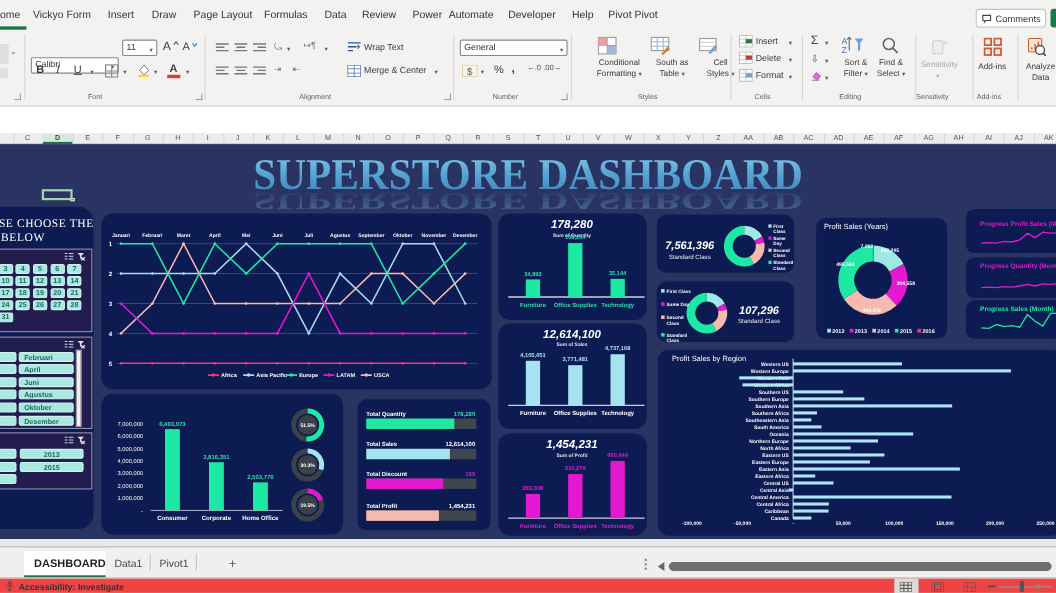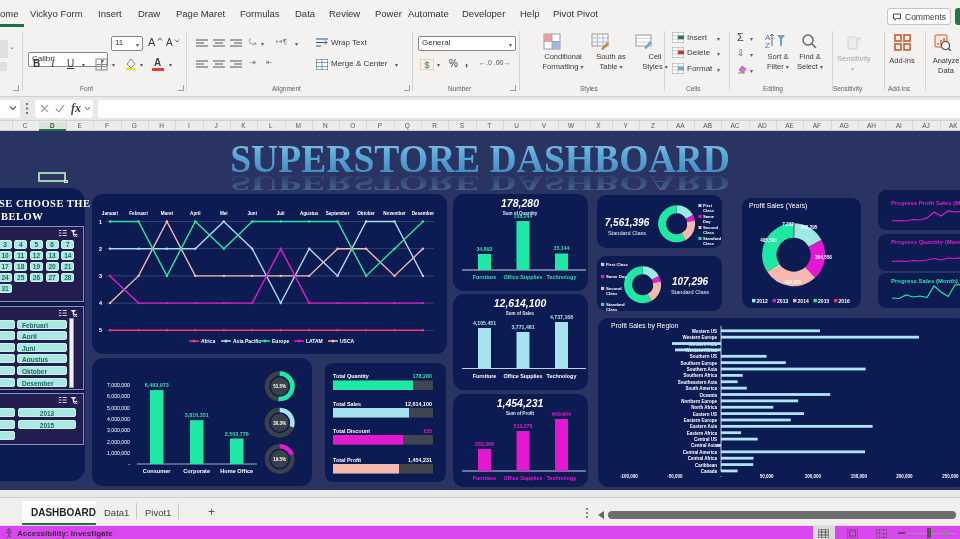--- a/index.html
+++ b/index.html
@@ -18,34 +18,34 @@
 
 #fbar{position:absolute;left:0;top:97px;width:960px;height:24px;background:#e9e8e7;border-bottom:1px solid #d4d2d0}
 
 #colhead{position:absolute;left:0;top:121px;width:960px;height:10px;background:#ececec;border-bottom:1px solid #cfcdcb}
 #colhead .cl{position:absolute;top:1px;font-size:6.5px;color:#555;text-align:center;width:27px}
 #colhead .cb{position:absolute;top:0;width:1px;height:10px;background:#d8d6d4}
 
 #sheet{position:absolute;left:0;top:131px;width:960px;height:366px;background:#2a3463;overflow:hidden}
 #sheet .graybottom{position:absolute;left:0;top:359px;width:960px;height:7px;background:#e9e9e9}
 .panel{position:absolute;background:#0c1b51;border-radius:11px}
-.sltitle{font-family:"Liberation Serif",serif;font-weight:bold;color:#fff;letter-spacing:.5px}
+.sltitle{font-family:"Liberation Serif",serif;font-weight:normal;color:#fff;letter-spacing:.5px}
 .slicerbox{position:absolute;background:#231d4f;border:1px solid #8f8fae}
 .slbtn{position:absolute;background:#a9e9e1;border:1px solid #cdf2ec;border-radius:2px;color:#1d6a61;font-size:6.5px;font-weight:bold;text-align:center;overflow:hidden}
 .slic{position:absolute;width:20px;height:8px}
 svg{display:block}
 </style></head><body>
 <div id="app">
 
 <div id="menubar">
 <div class="tab" style="left:0px">ome</div>
 <div class="tab" style="left:30px">Vickyo Form</div>
 <div class="tab" style="left:98px">Insert</div>
 <div class="tab" style="left:138px">Draw</div>
-<div class="tab" style="left:176px">Page Maret</div>
+<div class="tab" style="left:176px">Page Layout</div>
 <div class="tab" style="left:240px">Formulas</div>
 <div class="tab" style="left:295px">Data</div>
 <div class="tab" style="left:329px">Review</div>
 <div class="tab" style="left:375px">Power</div>
 <div class="tab" style="left:408px">Automate</div>
 <div class="tab" style="left:462px">Developer</div>
 <div class="tab" style="left:520px">Help</div>
 <div class="tab" style="left:553px">Pivot Pivot</div>
 <div class="abs" style="left:0;top:24px;width:24px;height:3px;background:#1e7145"></div>
 <div class="abs" style="left:887px;top:8px;width:64px;height:17px;background:#fff;border:1px solid #c6c4c2;border-radius:3px">
@@ -244,39 +244,20 @@
 <div class="glabel" style="left:888px">Add-ins</div>
 <div class="gsep" style="left:925px"></div>
 <svg class="abs" style="left:934px;top:6px" width="17" height="17" viewBox="0 0 17 17">
         <rect x="1" y="1" width="12" height="12" rx="1" fill="#fde8dc" stroke="#d05a28" stroke-width="1"></rect>
         <path d="M4 9v2M7 6v5M10 4v7" stroke="#d05a28" stroke-width="1.3"></path>
         <circle cx="11.5" cy="11.5" r="4" fill="#fff" stroke="#444" stroke-width="1.2"></circle>
         <path d="M14.5 14.5 17 17" stroke="#444" stroke-width="1.4"></path>
       </svg>
 <div class="abs rtext" style="left:928px;top:28px;width:36px;text-align:center;font-size:7.5px">Analyze</div>
 <div class="abs rtext" style="left:928px;top:38px;width:36px;text-align:center;font-size:7.5px">Data</div>
-</div>
-<div id="fbar">
-<div class="abs" style="left:-4px;top:3px;width:24px;height:18px;background:#fff;border-radius:3px"></div>
-<svg class="abs" style="left:9px;top:8px" width="8" height="6" viewBox="0 0 8 6">
-        <path d="M1 1.5 4 4.5 7 1.5" fill="none" stroke="#555" stroke-width="1.1"></path>
-      </svg>
-<div class="abs" style="left:26px;top:6px;width:2px;height:2px;background:#777;box-shadow:0 4.5px 0 #777,0 9px 0 #777"></div>
-<div class="abs" style="left:35px;top:3px;width:58px;height:18px;background:#fff;border-radius:3px"></div>
-<svg class="abs" style="left:40px;top:7px" width="9" height="9" viewBox="0 0 9 9">
-        <path d="M1 1 8 8M8 1 1 8" stroke="#a0a0a0" stroke-width="1.1"></path>
-      </svg>
-<svg class="abs" style="left:55px;top:7px" width="10" height="9" viewBox="0 0 10 9">
-        <path d="M1 5 4 8 9 1" fill="none" stroke="#909090" stroke-width="1.1"></path>
-      </svg>
-<div class="abs" style="left:71px;top:4px;font-size:12px;font-style:italic;font-weight:bold;font-family:'Liberation Serif',serif;color:#444">fx</div>
-<svg class="abs" style="left:84px;top:9px" width="7" height="5" viewBox="0 0 7 5">
-        <path d="M1 1 3.5 4 6 1" fill="none" stroke="#666" stroke-width="1"></path>
-      </svg>
-<div class="abs" style="left:98px;top:3px;width:866px;height:18px;background:#fff;border-radius:3px"></div>
 </div>
 <div id="colhead">
 <div class="cb" style="left:11.5px"></div>
 <div class="cl" style="left:11.5px;width:27.3px;height:9px">C</div>
 <div class="cb" style="left:38.8px"></div>
 <div class="cl" style="left:38.8px;width:27.3px;background:#d9e6dd;color:#1e5c38;font-weight:bold;height:9px">D</div>
 <div class="abs" style="left:38.8px;top:8px;width:27.3px;height:2px;background:#1e7145"></div>
 <div class="cb" style="left:66.1px"></div>
 <div class="cl" style="left:66.1px;width:27.3px;height:9px">E</div>
 <div class="cb" style="left:93.4px"></div>
@@ -758,21 +739,21 @@
 <div class="abs" style="left:22px;top:3px;width:74px;height:24px;background:#fff;border-bottom:2.5px solid #1e7145;text-align:right;font-size:10px;font-weight:bold;color:#222;padding-top:6px">DASHBOARD</div>
 <div class="abs" style="left:104px;top:9px;font-size:9.5px;color:#444">Data1</div>
 <div class="abs" style="left:136px;top:5px;width:1px;height:16px;background:#c8c6c4"></div>
 <div class="abs" style="left:145px;top:9px;font-size:9.5px;color:#444">Pivot1</div>
 <div class="abs" style="left:178px;top:5px;width:1px;height:16px;background:#c8c6c4"></div>
 <div class="abs" style="left:208px;top:7px;font-size:12px;color:#555">+</div>
 <div class="abs" style="left:586px;top:10px;width:2px;height:2px;background:#888;box-shadow:0 4px 0 #888,0 8px 0 #888"></div>
 <div class="abs" style="left:598px;top:13px;width:0;height:0;border-top:4px solid transparent;border-bottom:4px solid transparent;border-right:6px solid #666"></div>
 <div class="abs" style="left:608px;top:13px;width:348px;height:8px;background:#6e6e6e;border-radius:4px"></div>
 </div>
-<div class="abs" style="left:0;top:525px;width:960px;height:14px;background:#d946ef;border-top:1px solid #e0dedc">
+<div class="abs" style="left:0;top:525px;width:960px;height:14px;background:#ef4444;border-top:1px solid #e0dedc">
 <svg class="abs" style="left:4px;top:2px" width="10" height="10" viewBox="0 0 10 10">
         <circle cx="5" cy="2" r="1.3" fill="none" stroke="#444" stroke-width=".9"></circle>
         <path d="M2 4.2c2 .8 4 .8 6 0M5 5v2.4M5 7.4 3.2 9.6M5 7.4 6.8 9.6" stroke="#444" stroke-width=".9" fill="none"></path>
       </svg>
 <div class="abs" style="left:17px;top:3px;font-size:8px;font-weight:bold;color:#333">Accessibility: Investigate</div>
 <div class="abs" style="left:813px;top:0;width:22px;height:14px;background:#dcdad8"></div>
 <svg class="abs" style="left:818px;top:3px" width="11" height="9" viewBox="0 0 11 9">
         <rect x="0" y="0" width="11" height="9" fill="none" stroke="#555" stroke-width="1"></rect>
         <path d="M0 3h11M0 6h11M3.7 0v9M7.4 0v9" stroke="#555" stroke-width=".9"></path>
       </svg>

